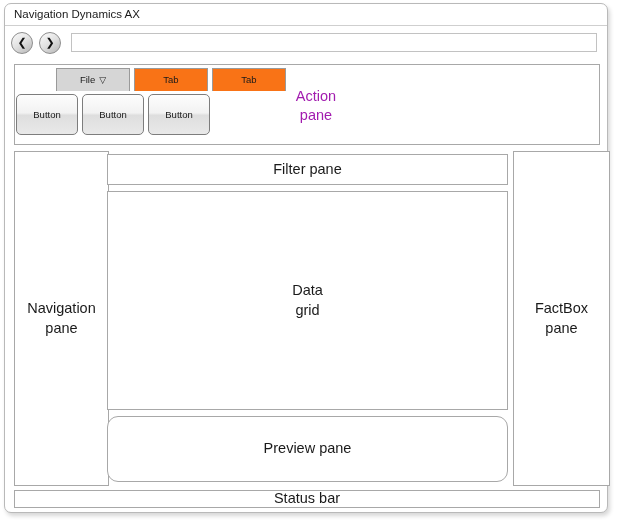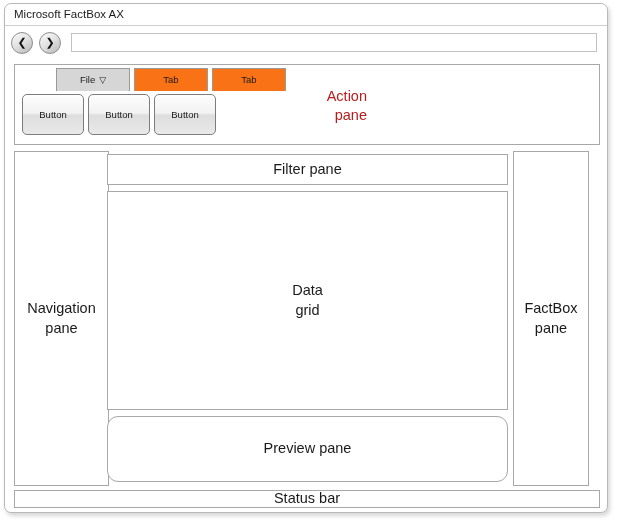--- a/index.html
+++ b/index.html
@@ -130,21 +130,21 @@
   }
   .tab .tab-label { line-height: 1; }
   .tab .caret {
     margin-left: 4px;
     font-size: 9px;
     line-height: 1;
     font-family: "DejaVu Sans", sans-serif;
   }
   #button-row {
     position: absolute;
-    left: 7px;
+    left: 1px;
     top: 29px;
     display: flex;
     gap: 4px;
   }
   .pane-button {
     width: 62px;
     height: 41px;
     box-sizing: border-box;
     border: 1px solid #7d7d7d;
     border-radius: 5px;
@@ -154,24 +154,24 @@
     justify-content: center;
     font-size: 9.5px;
     color: #1a1a1a;
     cursor: pointer;
   }
   #action-pane-label {
     position: absolute;
     left: 250px;
     top: 22px;
     width: 102px;
-    text-align: right;
+    text-align: center;
     font-size: 14.5px;
     line-height: 1.33;
-    color: #b91c1c;
+    color: #a21caf;
   }
 
   
   .region {
     position: absolute;
     box-sizing: border-box;
     border: 1px solid #a8a8a8;
     background: #ffffff;
     display: flex;
     align-items: center;
@@ -203,40 +203,40 @@
   #preview-pane {
     left: 102px;
     top: 412px;
     width: 401px;
     height: 66px;
     border-radius: 11px;
   }
   #factbox-pane {
     left: 508px;
     top: 147px;
-    width: 76px;
+    width: 97px;
     height: 335px;
   }
   #status-bar {
     left: 9px;
     top: 486px;
     width: 586px;
     height: 18px;
     font-size: 14.5px;
   }
 
   .two-line { white-space: pre-line; }
 </style>
 </head>
 <body>
 
 <div id="app-window">
 
   <div id="title-bar">
-    <span id="title-text">Microsoft FactBox AX</span>
+    <span id="title-text">Navigation Dynamics AX</span>
   </div>
 
   <div id="nav-row">
     <div class="circle-btn">
       <span class="glyph">❮</span>
     </div>
     <div class="circle-btn">
       <span class="glyph">❯</span>
     </div>
     <input id="address-bar" type="text" value="" style="">

